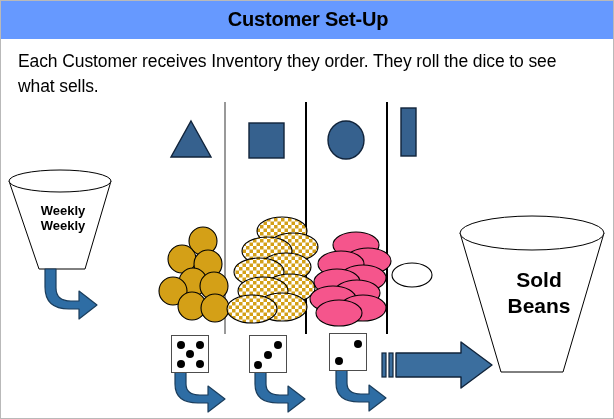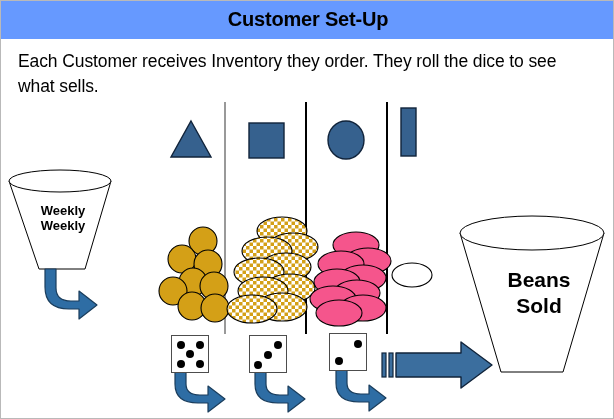--- a/index.html
+++ b/index.html
@@ -197,22 +197,22 @@
       <rect x="388" y="352" width="4" height="24" fill="#3B6E9E" stroke="#10233a" stroke-width="1.2"></rect>
       <path d="M 395,352 L 460,352 L 460,341 L 491,364 L 460,387 L 460,376 L 395,376 Z" fill="#3B6E9E" stroke="#10233a" stroke-width="1.4" stroke-linejoin="round"></path>
     </g>
   </svg>
 
   <div class="funnel-label" id="weekly-order-label">
     <div>Weekly</div>
     <div>Weekly</div>
   </div>
   <div class="funnel-label" id="sold-beans-label">
+    <div>Sold</div>
     <div>Beans</div>
-    <div>Sold</div>
   </div>
 
   <div class="die" style="left:170px; top:334px; width:38px; height:38px;">
     <div class="pip" style="left:5px;  top:5px;  width:8px; height:8px;"></div>
     <div class="pip" style="left:24px; top:5px;  width:8px; height:8px;"></div>
     <div class="pip" style="left:14px; top:14px; width:8px; height:8px;"></div>
     <div class="pip" style="left:5px;  top:24px; width:8px; height:8px;"></div>
     <div class="pip" style="left:24px; top:24px; width:8px; height:8px;"></div>
   </div>
 

